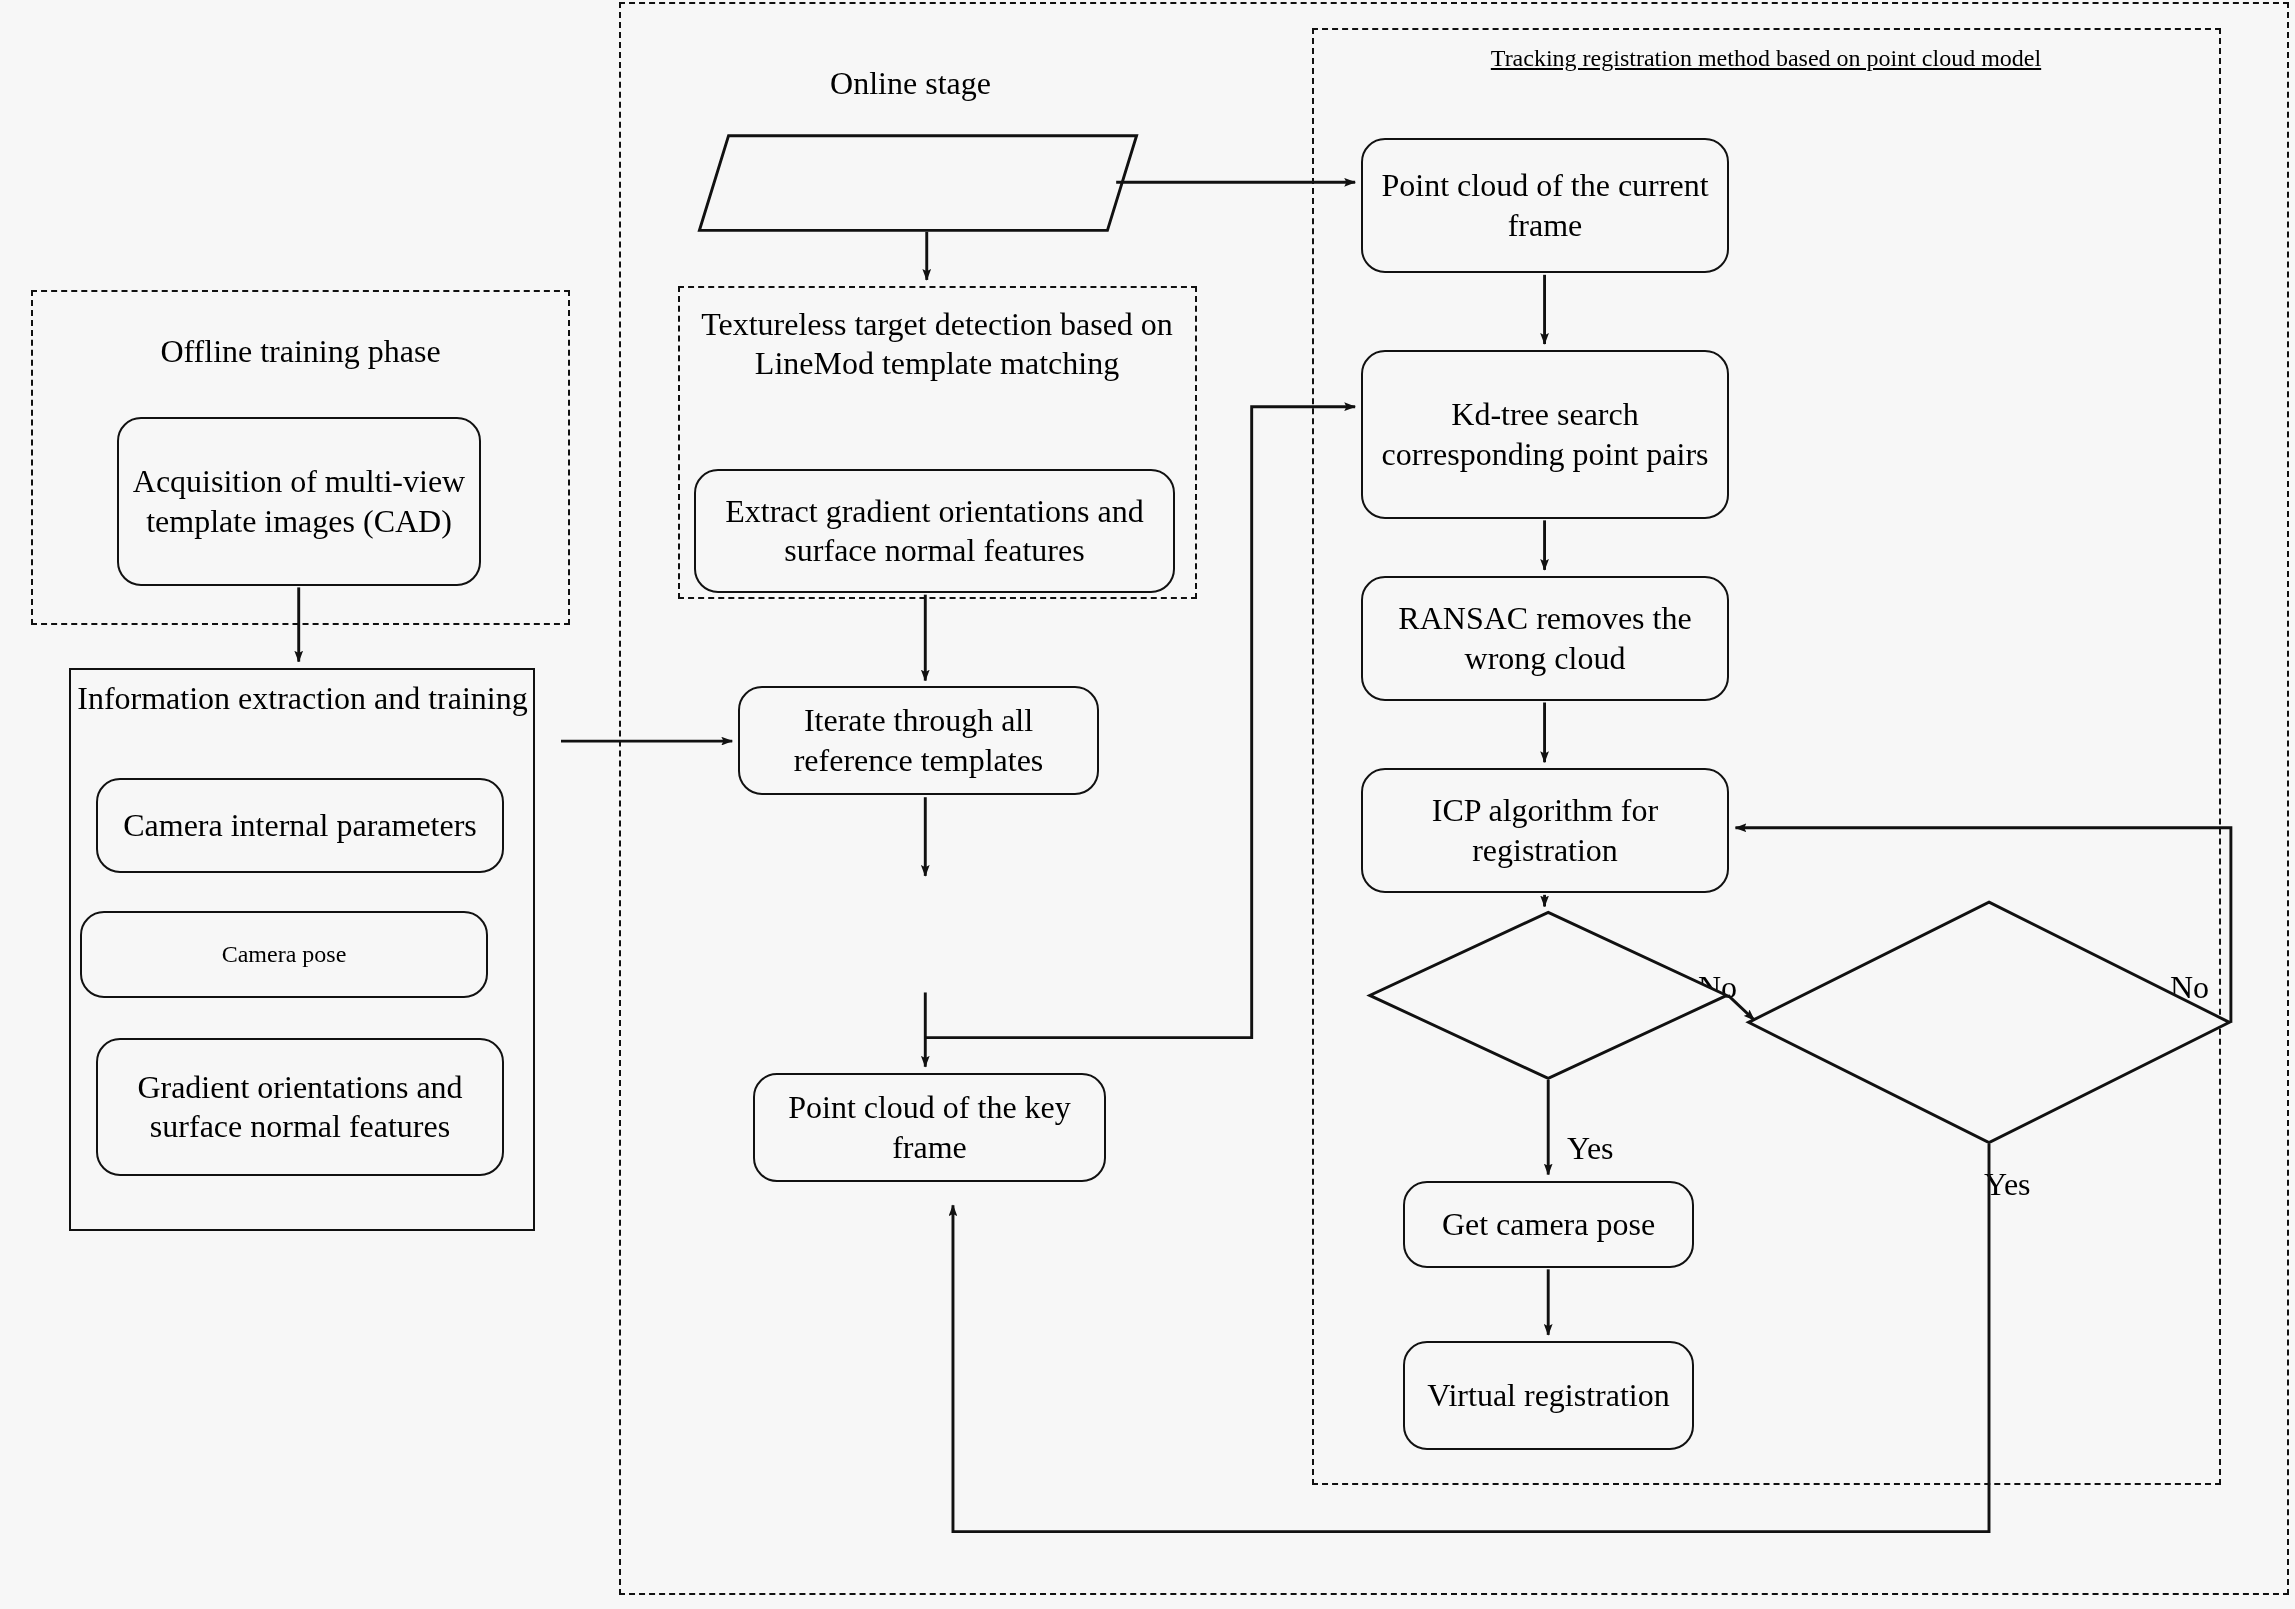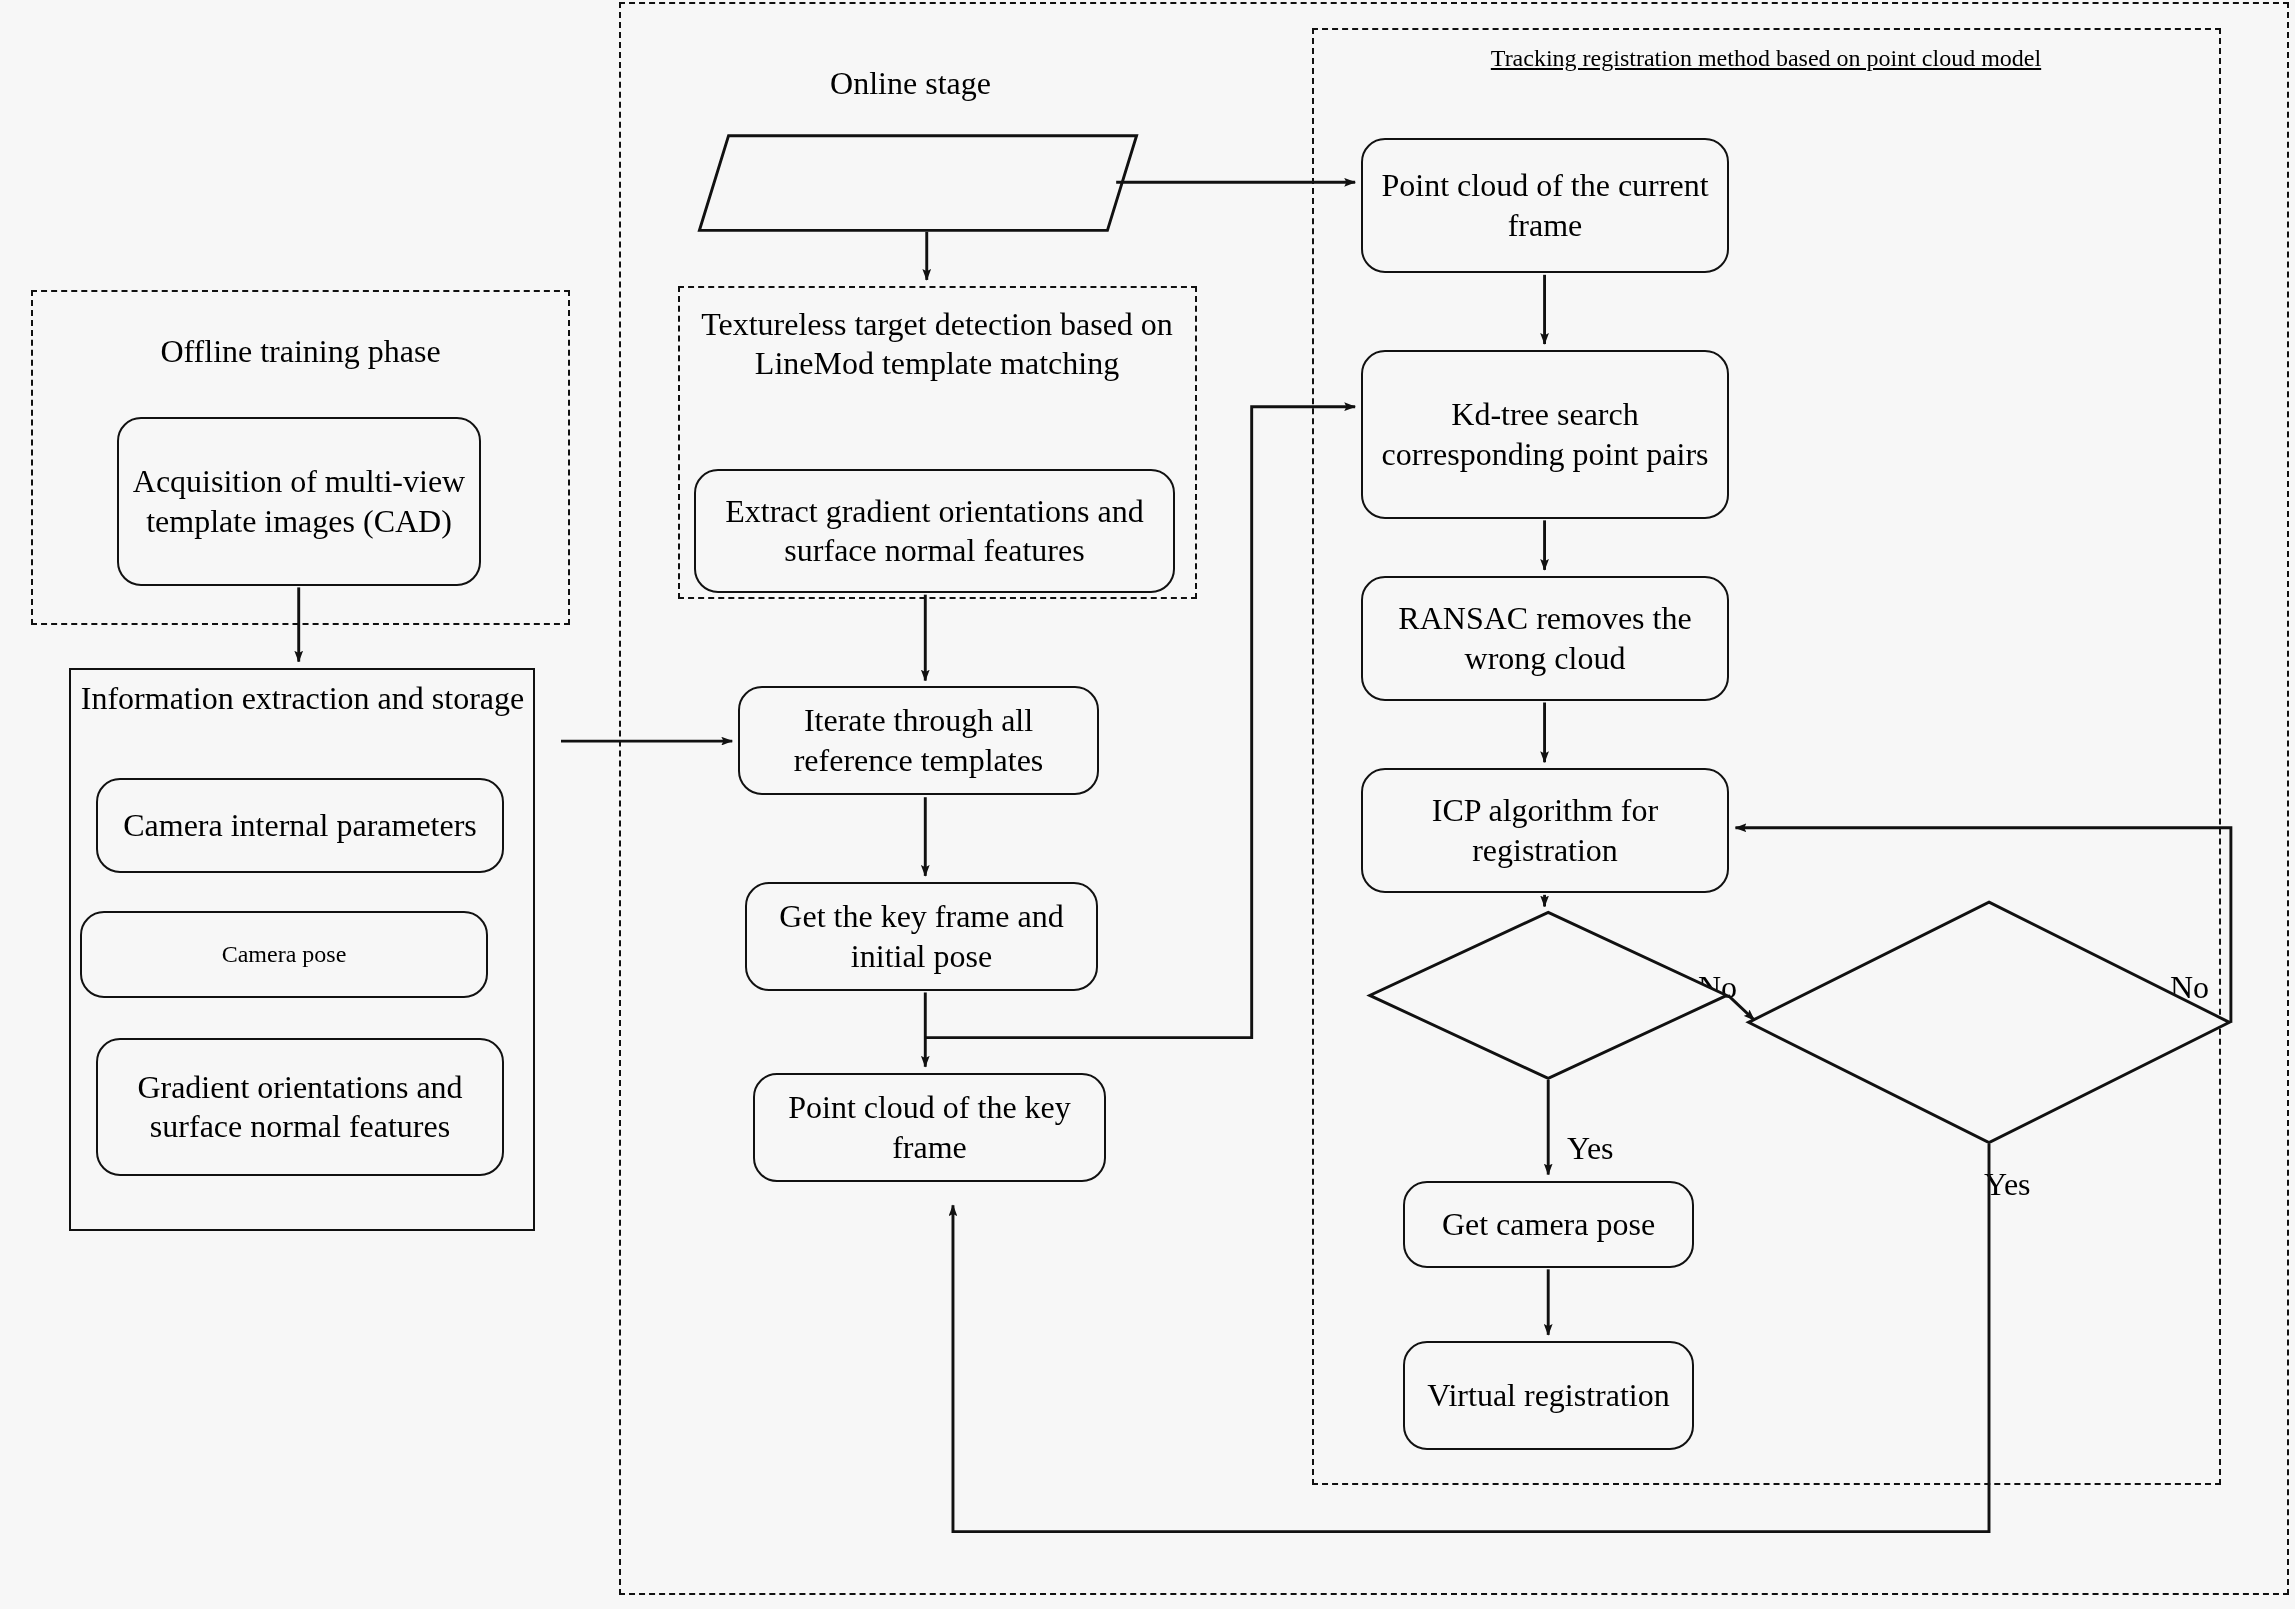--- a/index.html
+++ b/index.html
@@ -37,35 +37,34 @@
   <div class="grplabel" style="left:619px;top:44px;width:583px;font-size:32px;margin-top:20px;">Online stage</div>
 
   <div class="grplabel" style="left:689px;top:305px;width:496px;font-size:32px;">Textureless target detection based on LineMod template matching</div>
 
   <div class="grplabel" style="left:1320px;top:44px;width:892px;font-size:24px;text-decoration:underline;">Tracking registration method based on point cloud model</div>
 
   <div class="node box" style="left:117px;top:417px;width:364px;height:169px;font-size:32px;padding:0 10.2px;">Acquisition of multi-view template images (CAD)</div>
 
   <div class="grpdash" style="left:69px;top:668px;width:466px;height:563px;border-style:solid;border-width:2.2px;"></div>
 
-  <div class="grplabel" style="left:73px;top:679px;width:459px;font-size:32px;">Information extraction and storage</div>
+  <div class="grplabel" style="left:73px;top:679px;width:459px;font-size:32px;">Information extraction and training</div>
 
   <div class="node box" style="left:96px;top:778px;width:408px;height:95px;font-size:32px;padding:0 10.2px;">Camera internal parameters</div>
 
   <div class="node box" style="left:80px;top:911px;width:408px;height:87px;font-size:24px;padding:0 10.2px;">Camera pose</div>
 
   <div class="node box" style="left:96px;top:1038px;width:408px;height:138px;font-size:32px;padding:0 10.2px;">Gradient orientations and surface normal features</div>
 
   <div class="para" style="left:729px;top:136px;width:408px;height:95px;font-size:32px;padding:0 51px;box-sizing:border-box;">Input video frame</div>
 
   <div class="node box" style="left:694px;top:469px;width:481px;height:124px;font-size:32px;padding:0 7.3px;">Extract gradient orientations and surface normal features</div>
 
   <div class="node box" style="left:738px;top:686px;width:361px;height:109px;font-size:32px;padding:0 10.2px;">Iterate through all reference templates</div>
 
-  <div class="node box" style="left:745px;top:882px;width:353px;height:109px;font-size:32px;padding:0 10.2px;">Get the key frame and initial pose</div>
 
   <div class="node box" style="left:753px;top:1073px;width:353px;height:109px;font-size:32px;padding:0 10.2px;">Point cloud of the key frame</div>
 
   <div class="node box" style="left:1361px;top:138px;width:368px;height:135px;font-size:32px;padding:0 10.2px;">Point cloud of the current frame</div>
 
   <div class="node box" style="left:1361px;top:350px;width:368px;height:169px;font-size:32px;padding:0 10.2px;">Kd-tree search corresponding point pairs</div>
 
   <div class="node box" style="left:1361px;top:576px;width:368px;height:125px;font-size:32px;padding:0 10.2px;">RANSAC removes the wrong cloud</div>
 
   <div class="node box" style="left:1361px;top:768px;width:368px;height:125px;font-size:32px;padding:0 10.2px;">ICP algorithm for registration</div>

